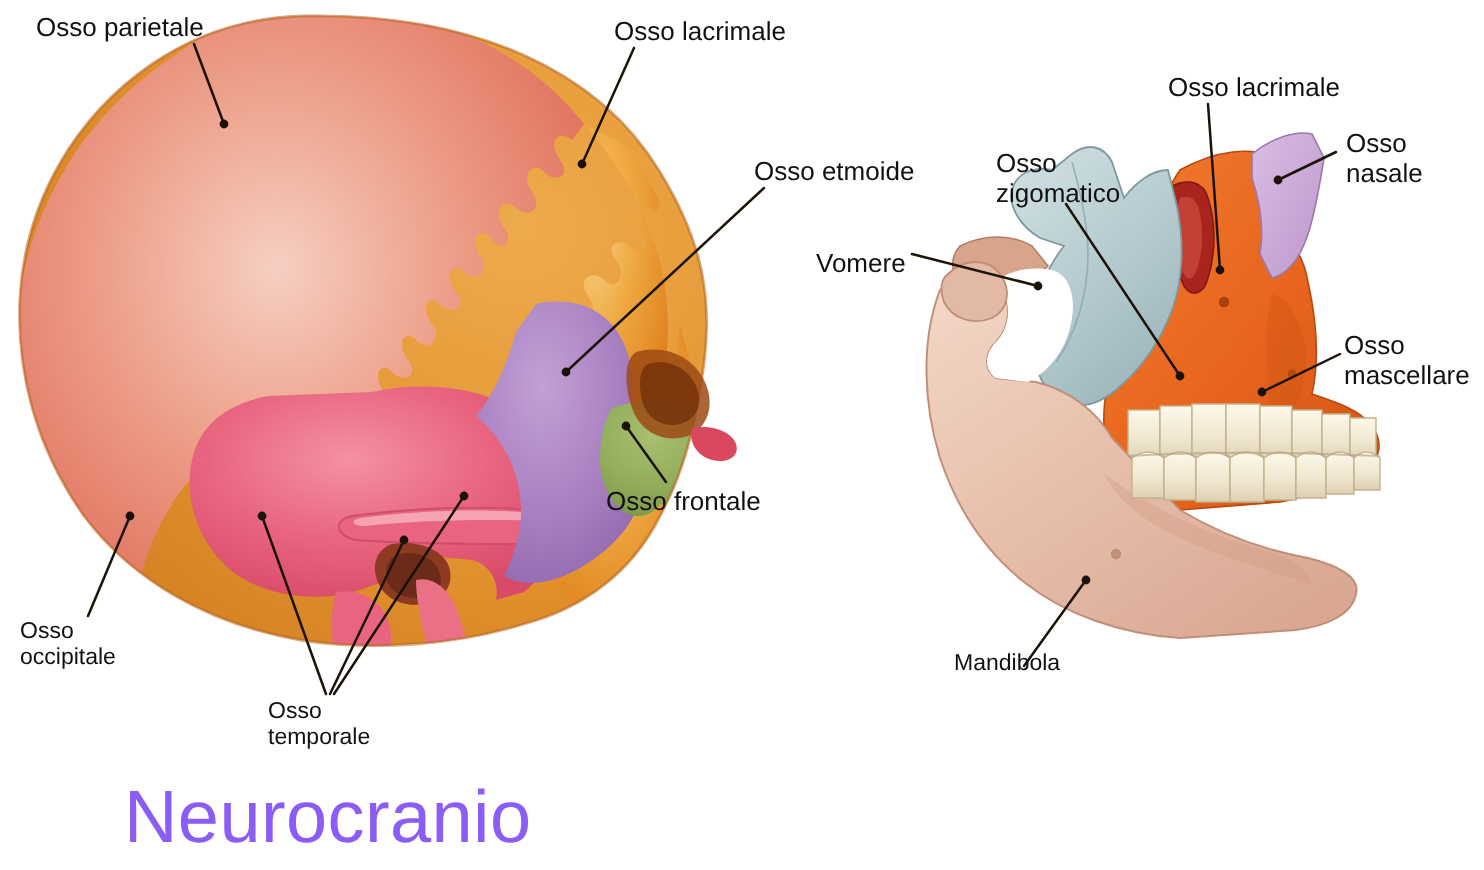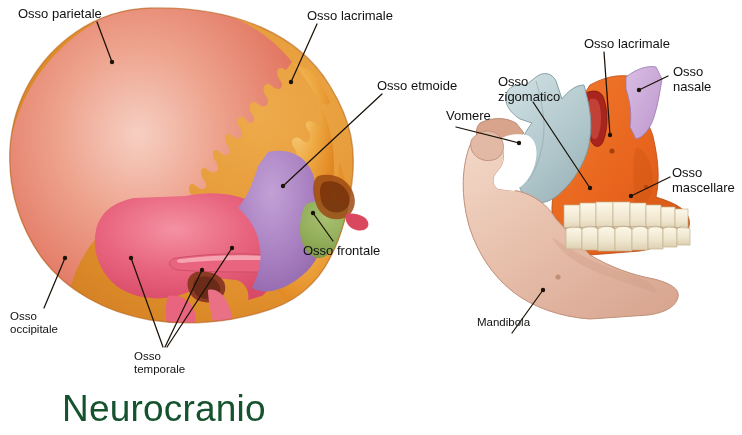--- a/index.html
+++ b/index.html
@@ -5,21 +5,21 @@
 <style>
   html,body{margin:0;padding:0;background:#ffffff;}
   body{width:742px;height:435px;overflow:hidden;
        font-family:"Liberation Sans","DejaVu Sans",sans-serif;}
   #stage{position:relative;width:742px;height:435px;background:#fff;}
   svg{display:block;}
   .lbl{position:absolute;font-family:"Liberation Sans","DejaVu Sans",sans-serif;
        font-size:13px;color:#111;line-height:1.16;white-space:pre;}
   .lbl.sm{font-size:11.5px;}
   .title{position:absolute;font-family:"Liberation Sans","DejaVu Sans",sans-serif;
-         font-size:37px;color:#14532d;letter-spacing:.2px;font-weight:400;}
+         font-size:37px;color:#8b5cf6;letter-spacing:.2px;font-weight:400;}
   .leaders{position:absolute;left:0;top:0;width:742px;height:435px;pointer-events:none;}
 </style>
 </head>
 <body>
 
 <div id="stage">
 
   <svg style="position:absolute;left:0;top:0;" width="420" height="380" viewBox="0 0 420 380">
     <defs>
       <radialGradient id="gParietal" cx="46%" cy="42%" r="62%">
@@ -286,20 +286,20 @@
   <div class="lbl sm" style="left:10px;top:310px;">Osso
 occipitale</div>
   <div class="lbl sm" style="left:134px;top:350px;">Osso
 temporale</div>
 
   <div class="lbl" style="left:584px;top:36px;">Osso lacrimale</div>
   <div class="lbl" style="left:673px;top:64px;">Osso
 nasale</div>
   <div class="lbl" style="left:498px;top:74px;">Osso
 zigomatico</div>
-  <div class="lbl" style="left:408px;top:108px;margin-left:38px;">Vomere</div>
+  <div class="lbl" style="left:408px;top:124px;">Vomere</div>
   <div class="lbl" style="left:672px;top:165px;">Osso
 mascellare</div>
-  <div class="lbl sm" style="left:477px;top:316px;text-align:center;">Mandibola</div>
+  <div class="lbl sm" style="left:477px;top:326px;text-align:center;">Mandibola</div>
 
   <div class="title" style="left:62px;top:388px;">Neurocranio</div>
 
 </div>
 
 </body></html>

